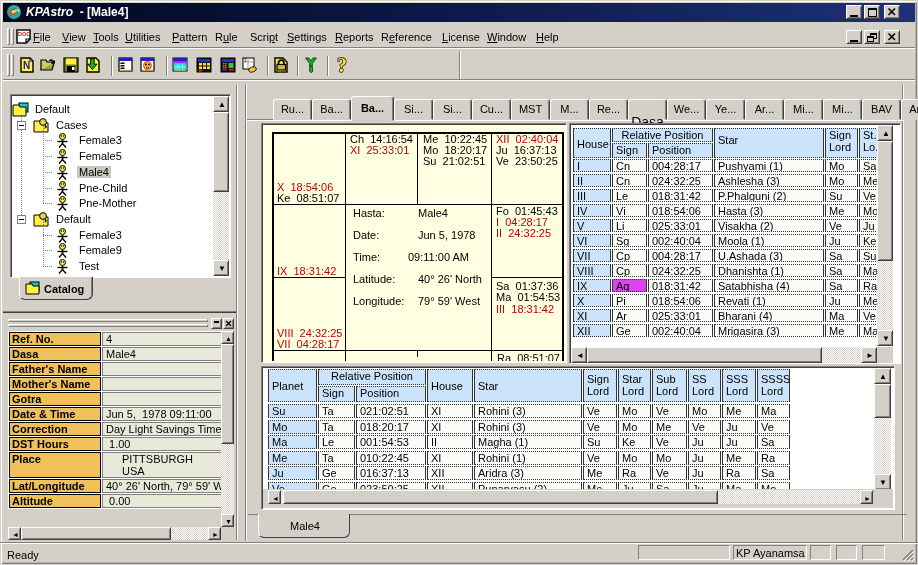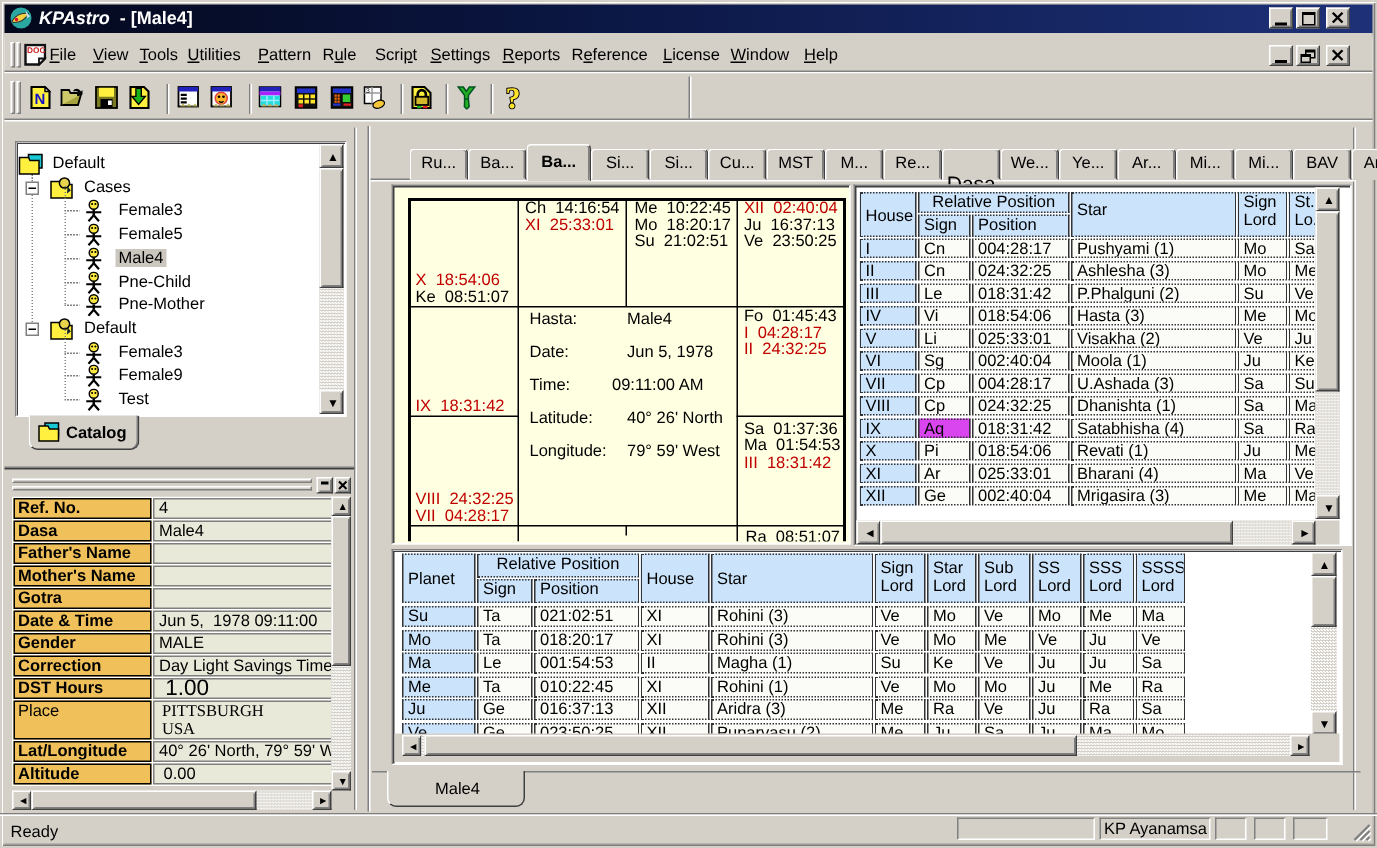--- a/index.html
+++ b/index.html
@@ -385,34 +385,30 @@
         </tr>
         <tr>
           <td style="width:92px;height:11.6px;background:#F0C05A;border:1px solid #000;font-weight:bold;padding:0 2px;font-size:11px;line-height:12px;white-space:nowrap;overflow:hidden;vertical-align:middle;margin-left:47px;">Gotra</td>
           <td style="background:#E9E9DA;border:1px solid #808080;padding:0 3px;font-size:11px;line-height:12px;white-space:nowrap;overflow:hidden;"></td>
         </tr>
         <tr>
           <td style="width:92px;height:11.6px;background:#F0C05A;border:1px solid #000;font-weight:bold;padding:0 2px;font-size:11px;line-height:12px;white-space:nowrap;overflow:hidden;vertical-align:middle;">Date &amp; Time</td>
           <td style="background:#E9E9DA;border:1px solid #808080;padding:0 3px;font-size:11px;line-height:12px;white-space:nowrap;overflow:hidden;">Jun 5,&nbsp; 1978 09:11:00</td>
         </tr>
         <tr>
-          <td style="width:92px;height:11.6px;background:#F0C05A;border:1px solid #000;font-weight:bold;padding:0 2px;font-size:11px;line-height:12px;white-space:nowrap;overflow:hidden;vertical-align:middle;">Gender</td>
-          <td style="background:#E9E9DA;border:1px solid #808080;padding:0 3px;font-size:11px;line-height:12px;white-space:nowrap;overflow:hidden;">MALE</td>
-        </tr>
-        <tr>
           <td style="width:92px;height:11.6px;background:#F0C05A;border:1px solid #000;font-weight:bold;padding:0 2px;font-size:11px;line-height:12px;white-space:nowrap;overflow:hidden;vertical-align:middle;">Correction</td>
           <td style="background:#E9E9DA;border:1px solid #808080;padding:0 3px;font-size:11px;line-height:12px;white-space:nowrap;overflow:hidden;">Day Light Savings Time</td>
         </tr>
         <tr>
           <td style="width:92px;height:11.6px;background:#F0C05A;border:1px solid #000;font-weight:bold;padding:0 2px;font-size:11px;line-height:12px;white-space:nowrap;overflow:hidden;vertical-align:middle;">DST Hours</td>
-          <td style="background:#E9E9DA;border:1px solid #808080;padding:0 3px;font-size:15px;line-height:12px;white-space:nowrap;overflow:hidden;">&nbsp;1.00</td>
-        </tr>
-        <tr>
-          <td style="width:92px;height:26px;background:#F0C05A;border:1px solid #000;font-weight:normal;padding:0 2px;font-size:11px;line-height:12px;white-space:nowrap;overflow:hidden;vertical-align:top;">Place</td>
-          <td style="background:#E9E9DA;border:1px solid #808080;padding:0 5px;font-size:11px;line-height:12px;white-space:nowrap;overflow:hidden;font-family:Liberation Serif, serif;">PITTSBURGH<br>USA</td>
+          <td style="background:#E9E9DA;border:1px solid #808080;padding:0 3px;font-size:11px;line-height:12px;white-space:nowrap;overflow:hidden;">&nbsp;1.00</td>
+        </tr>
+        <tr>
+          <td style="width:92px;height:26px;background:#F0C05A;border:1px solid #000;font-weight:bold;padding:0 2px;font-size:11px;line-height:12px;white-space:nowrap;overflow:hidden;vertical-align:top;">Place</td>
+          <td style="background:#E9E9DA;border:1px solid #808080;padding:0 19px;font-size:11px;line-height:12px;white-space:nowrap;overflow:hidden;">PITTSBURGH<br>USA</td>
         </tr>
         <tr>
           <td style="width:92px;height:11.6px;background:#F0C05A;border:1px solid #000;font-weight:bold;padding:0 2px;font-size:11px;line-height:12px;white-space:nowrap;overflow:hidden;vertical-align:middle;">Lat/Longitude</td>
           <td style="background:#E9E9DA;border:1px solid #808080;padding:0 3px;font-size:11px;line-height:12px;white-space:nowrap;overflow:hidden;">40° 26' North, 79° 59' W</td>
         </tr>
         <tr>
           <td style="width:92px;height:11.6px;background:#F0C05A;border:1px solid #000;font-weight:bold;padding:0 2px;font-size:11px;line-height:12px;white-space:nowrap;overflow:hidden;vertical-align:middle;">Altitude</td>
           <td style="background:#E9E9DA;border:1px solid #808080;padding:0 3px;font-size:11px;line-height:12px;white-space:nowrap;overflow:hidden;">&nbsp;0.00</td>
         </tr>
       </tbody>

